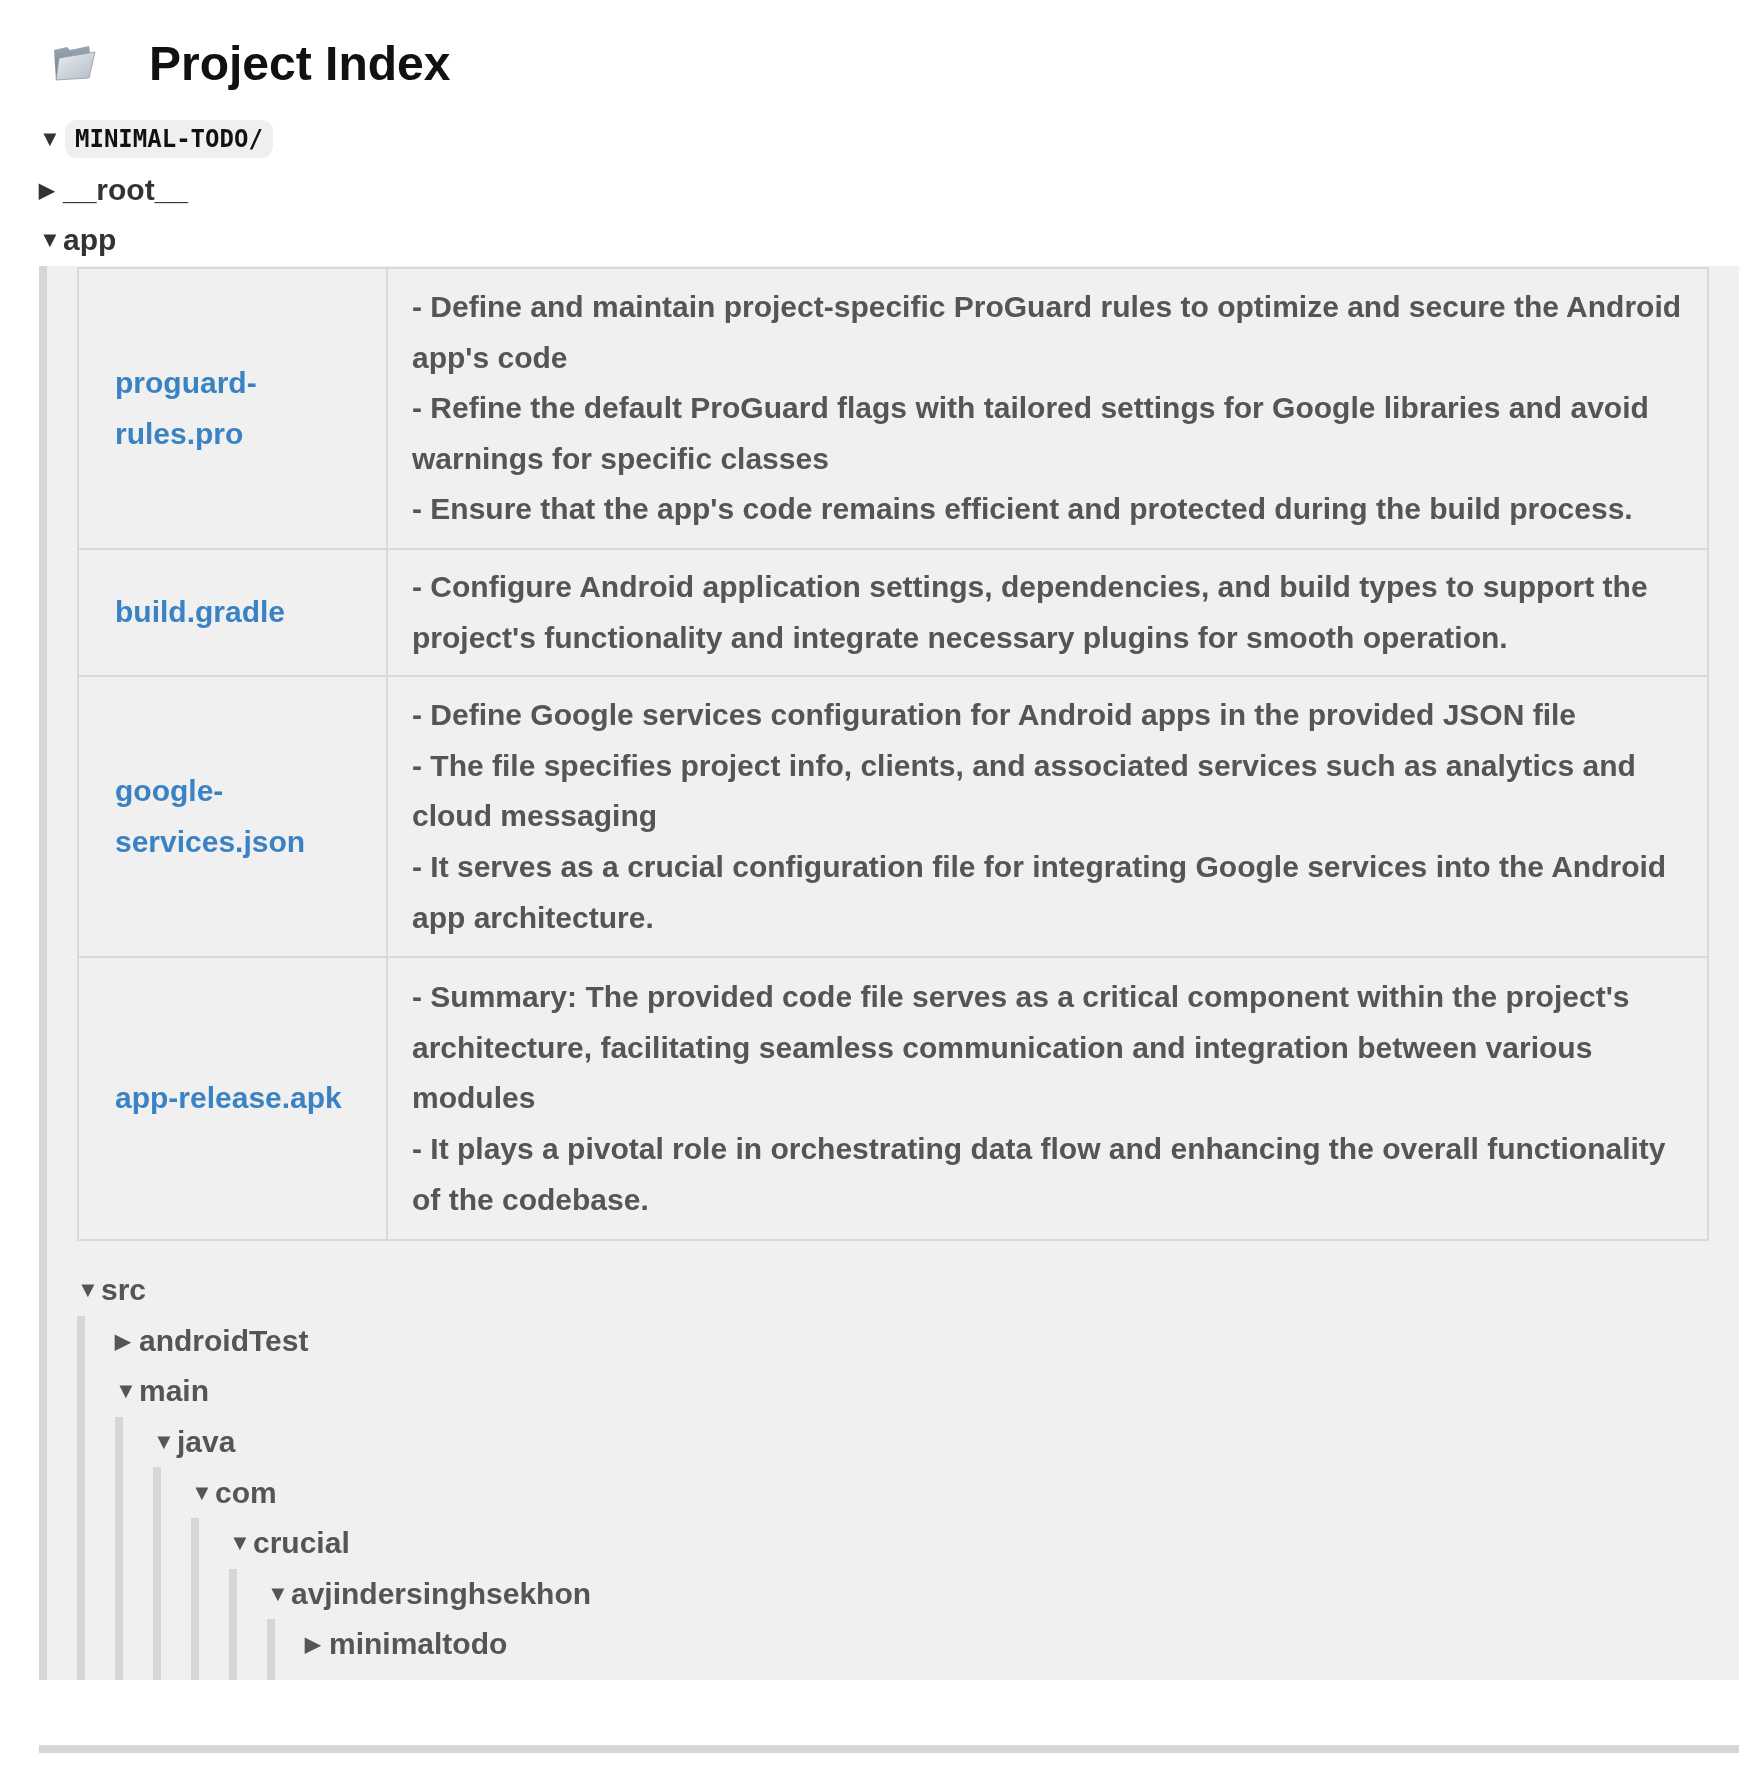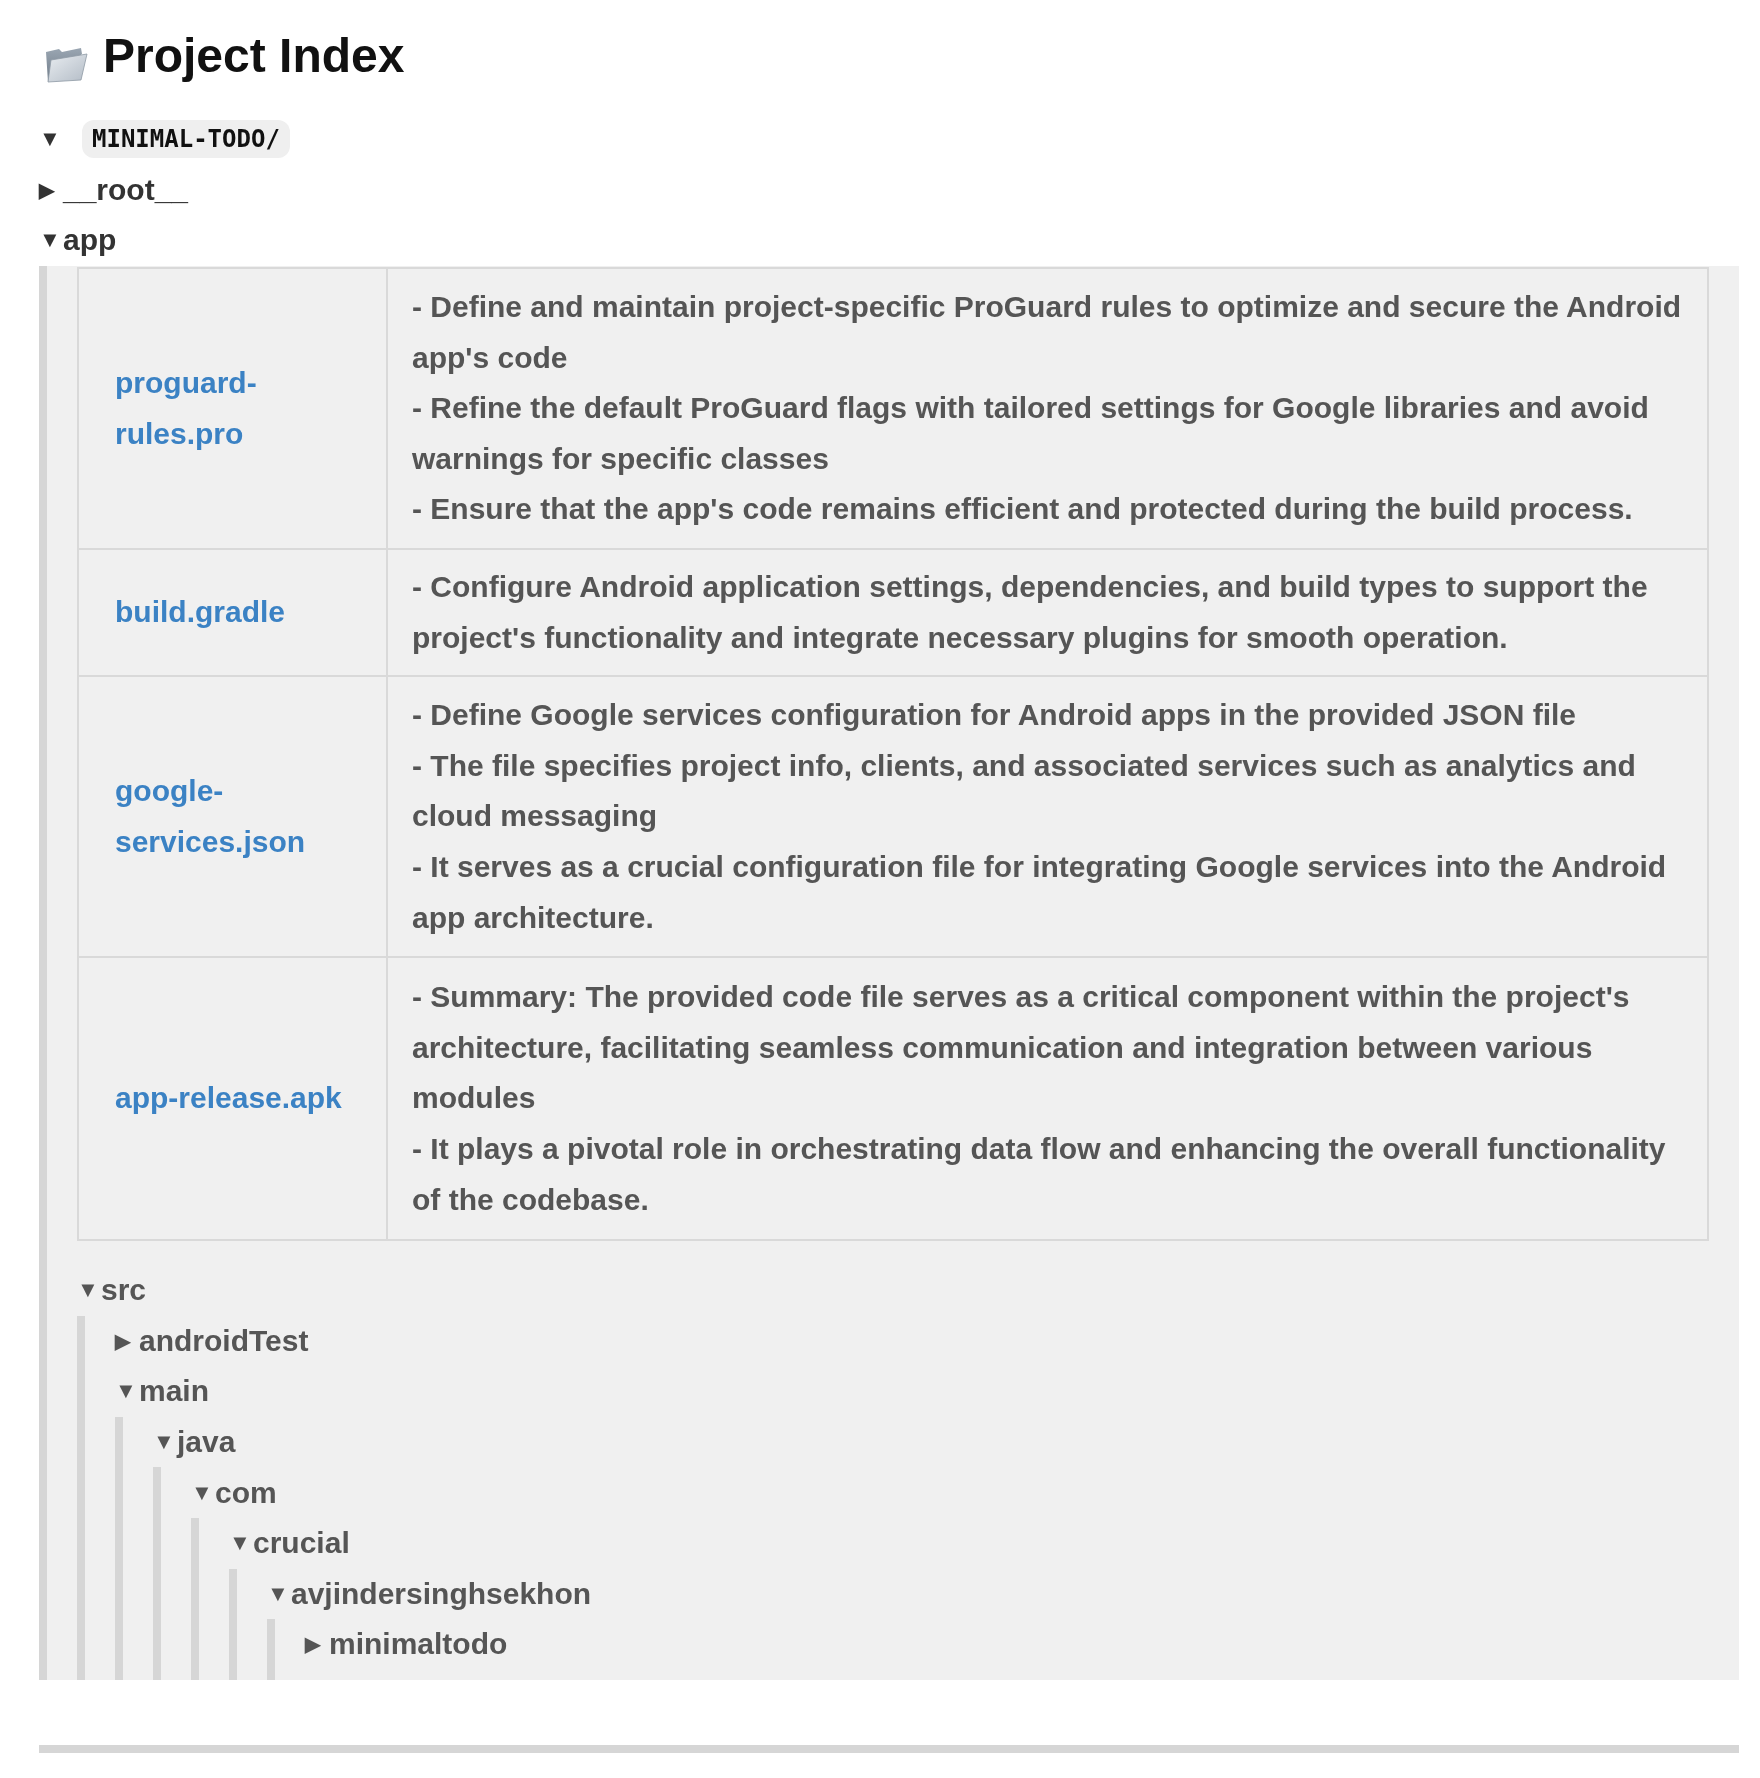--- a/index.html
+++ b/index.html
@@ -2,36 +2,36 @@
 <html><head>
 <meta charset="utf-8">
 <style>
   html, body { margin: 0; padding: 0; background: #ffffff; }
   body {
     width: 1760px; height: 1778px; overflow: hidden; position: relative;
     font-family: "Liberation Sans", sans-serif; color: #333333;
   }
   .page { position: absolute; left: 39px; top: 0; width: 1700px; }
   h1 {
-    margin: 4px; position: absolute; top: 22px; left: 0;
+    margin: 12px; position: absolute; top: 22px; left: 0;
     font-size: 48px; font-weight: bold; color: #111111; line-height: 60px;
-    display: flex; align-items: center; white-space: nowrap;
+    display: flex; align-items: flex-start; white-space: nowrap; gap: 38px;
   }
   .folder-icon { display: inline-block; width: 46px; height: 40px; margin-right: 14px; position: relative; top: 2px; }
   .tree-top { position: absolute; left: 0; top: 114px; width: 1700px; }
   .row {
     height: 50.6px; display: flex; align-items: center;
     font-size: 30px; font-weight: bold; color: #333333; white-space: nowrap;
   }
   .tri { display: inline-block; width: 24px; font-size: 22px; color: #333; flex: 0 0 auto; }
   .tri.closed { font-size: 20px; }
   .chip {
     font-family: "DejaVu Sans Mono", monospace; font-weight: bold; font-size: 24px;
     background: #efefef; border-radius: 12px; padding: 5px 10px; color: #111;
-    margin-left: 19px;
+    margin-left: 2px;
   }
   .panel {
     position: absolute; left: 0; top: 266px; width: 1692px; height: 1414px;
     background: #f0f0f0; border-left: 8px solid #d6d6d6; overflow: hidden;
   }
   table.files {
     position: absolute; left: 30px; top: 1px; width: 1632px;
     border-collapse: collapse; background: #f0f0f0;
   }
   table.files td {

